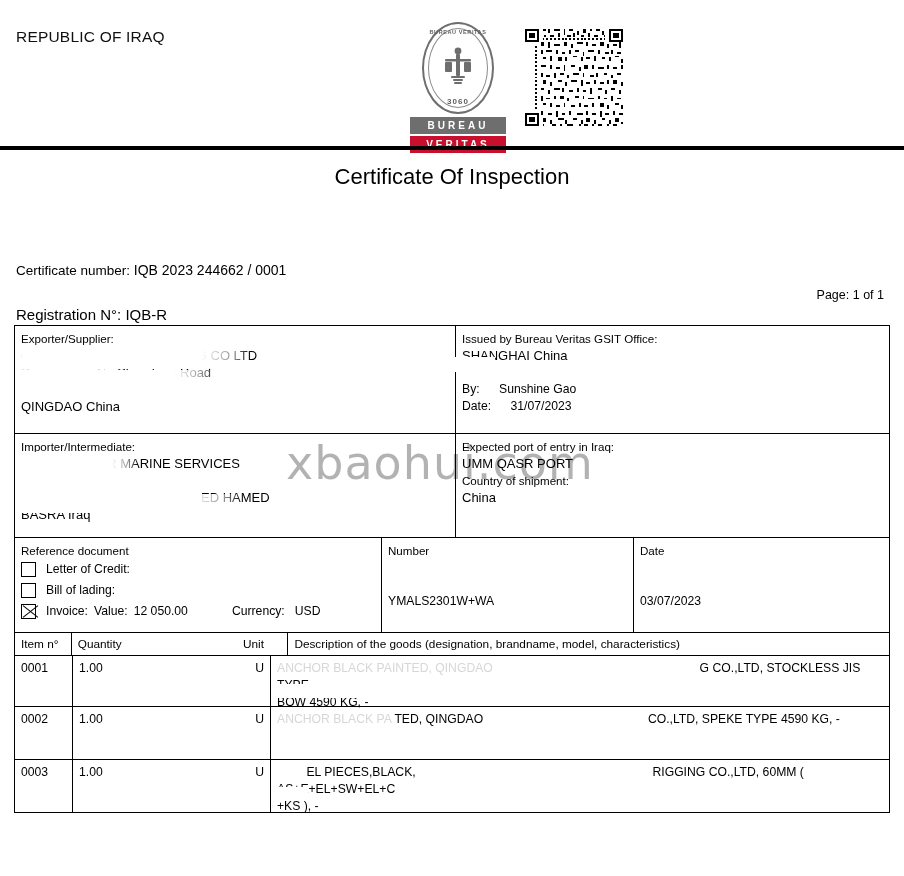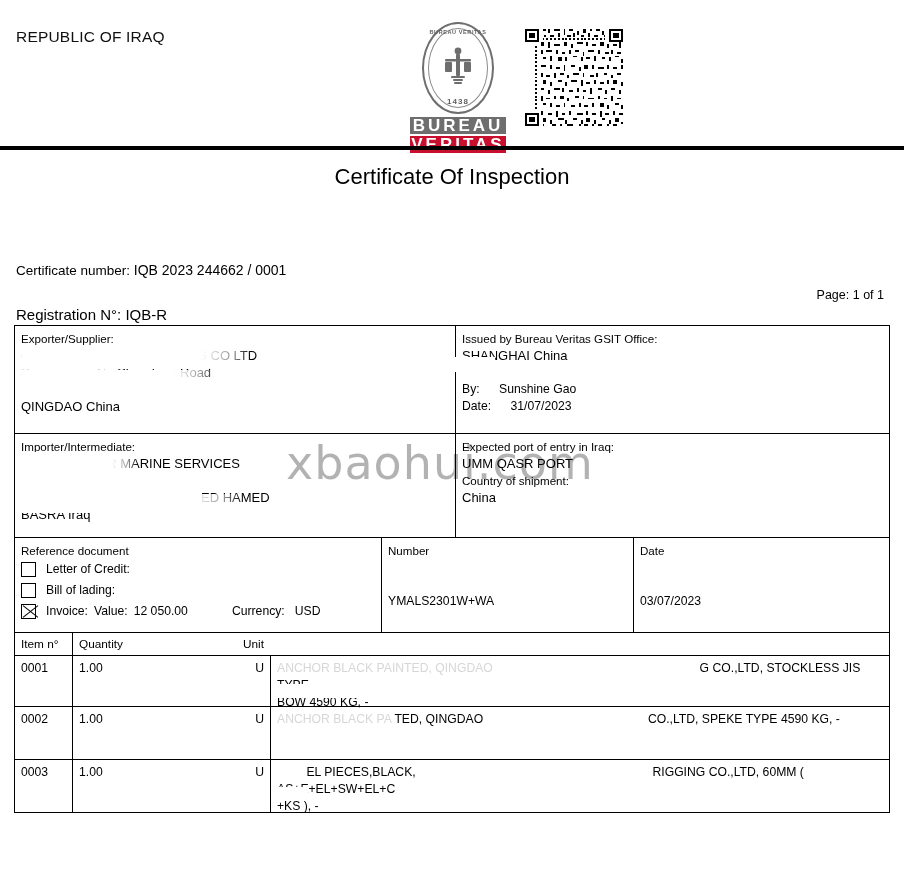--- a/index.html
+++ b/index.html
@@ -86,21 +86,21 @@
     color: #5f5f5f;
     letter-spacing: 1px;
   }
   .bv-bar {
     width: 96px;
     height: 17px;
     line-height: 17px;
     margin-top: 3px;
     color: #ffffff;
     font-weight: bold;
-    font-size: 17px;
+    font-size: 10px;
     letter-spacing: 3px;
     text-align: center;
   }
   .bv-bar-top { background: #6e6e6e; }
   .bv-bar-bottom { background: #c8102e; margin-top: 2px; }
 
   .qr {
     position: absolute;
     left: 521px;
     top: 27px;
@@ -266,21 +266,21 @@
             <circle cx="19" cy="7" r="3.4"></circle>
             <rect x="17" y="10" width="4" height="22" rx="1"></rect>
             <rect x="6" y="15" width="26" height="2.4" rx="1"></rect>
             <rect x="6" y="18" width="7" height="10" rx="1"></rect>
             <rect x="25" y="18" width="7" height="10" rx="1"></rect>
             <rect x="12" y="32" width="14" height="2" rx="1"></rect>
             <rect x="14" y="35" width="10" height="2" rx="1"></rect>
             <rect x="15" y="38" width="8" height="2" rx="1"></rect>
           </g>
         </svg>
-        <div class="bv-seal-year">1438</div>
+        <div class="bv-seal-year">3060</div>
       </div>
       <div class="bv-bar bv-bar-top">BUREAU</div>
       <div class="bv-bar bv-bar-bottom">VERITAS</div>
     </div>
 
     <svg class="qr" viewBox="0 0 53 53" shape-rendering="crispEdges">
       <rect width="53" height="53" fill="#fff"></rect>
       <g fill="#000">
 
         <rect x="1" y="1" width="7" height="7"></rect>
@@ -601,20 +601,21 @@
         <div class="val-sm">03/07/2023</div>
       </div>
     </div>
 
     <div class="row bt goods-head">
       <div class="cell" style="width:57px;height:22px;padding-top:3px;">Item n°</div>
       <div class="cell bl" style="width:198px;height:22px;padding-top:3px;">Quantity</div>
       <div class="cell" style="width:0px;"></div>
       <div class="cell" style="width:0px;"></div>
       <div class="cell" style="position:absolute;left:207px;width:48px;height:22px;padding-top:3px;text-align:right;">Unit</div>
+      <div class="cell bl" style="width:619px;height:22px;padding-top:3px;">Description of the goods (designation, brandname, model, characteristics)</div>
     </div>
 
     <div class="row bt">
       <div class="cell" style="width:57px;height:50px;">0001</div>
       <div class="cell bl" style="width:198px;height:50px;position:relative;">
         <span>1.00</span>
         <span style="position:absolute;right:6px;top:4px;">U</span>
       </div>
       <div class="cell bl" style="width:619px;height:50px;">
         <div>

